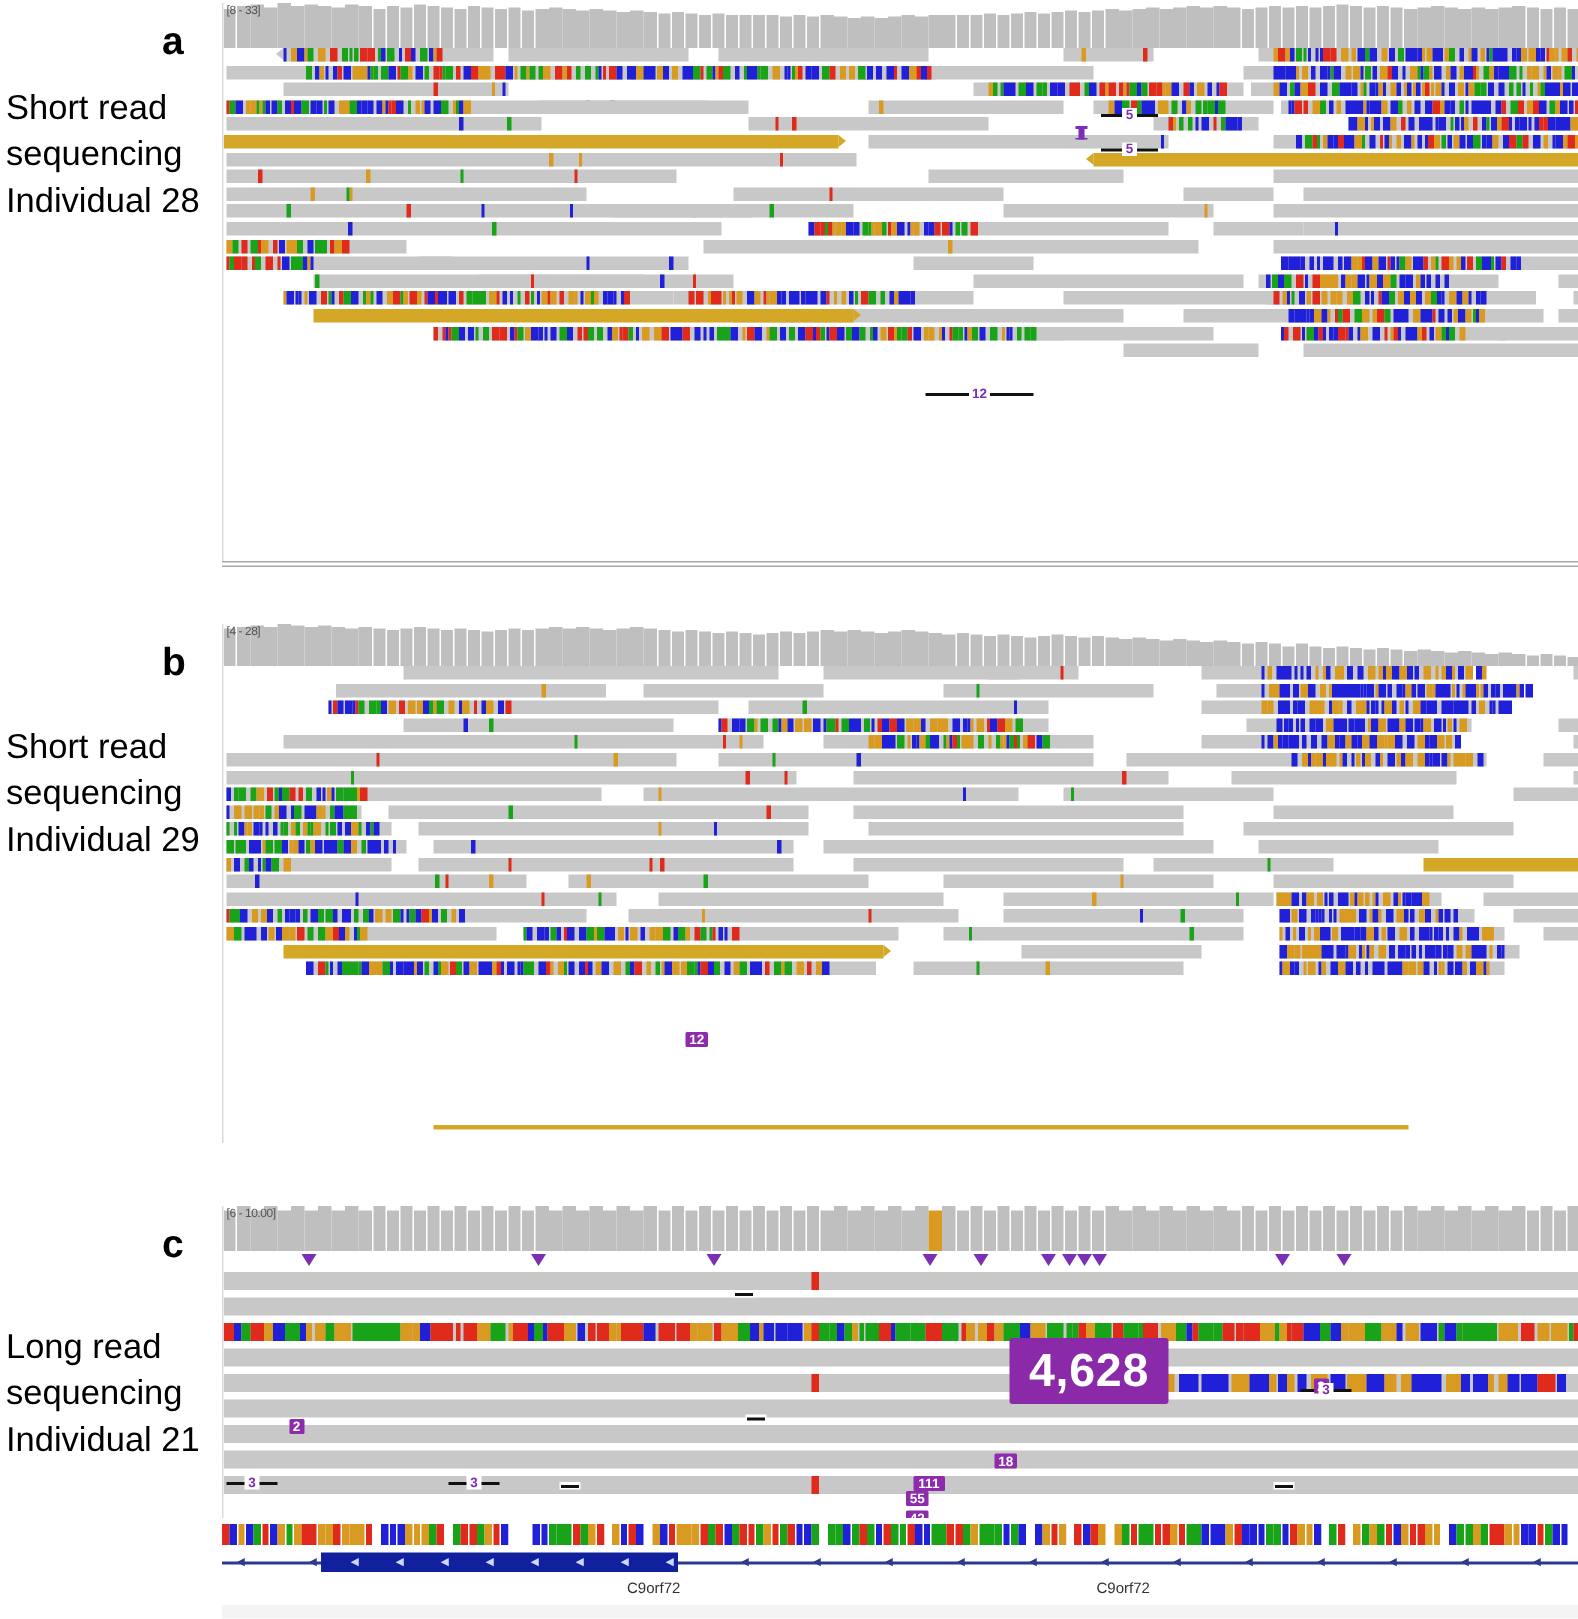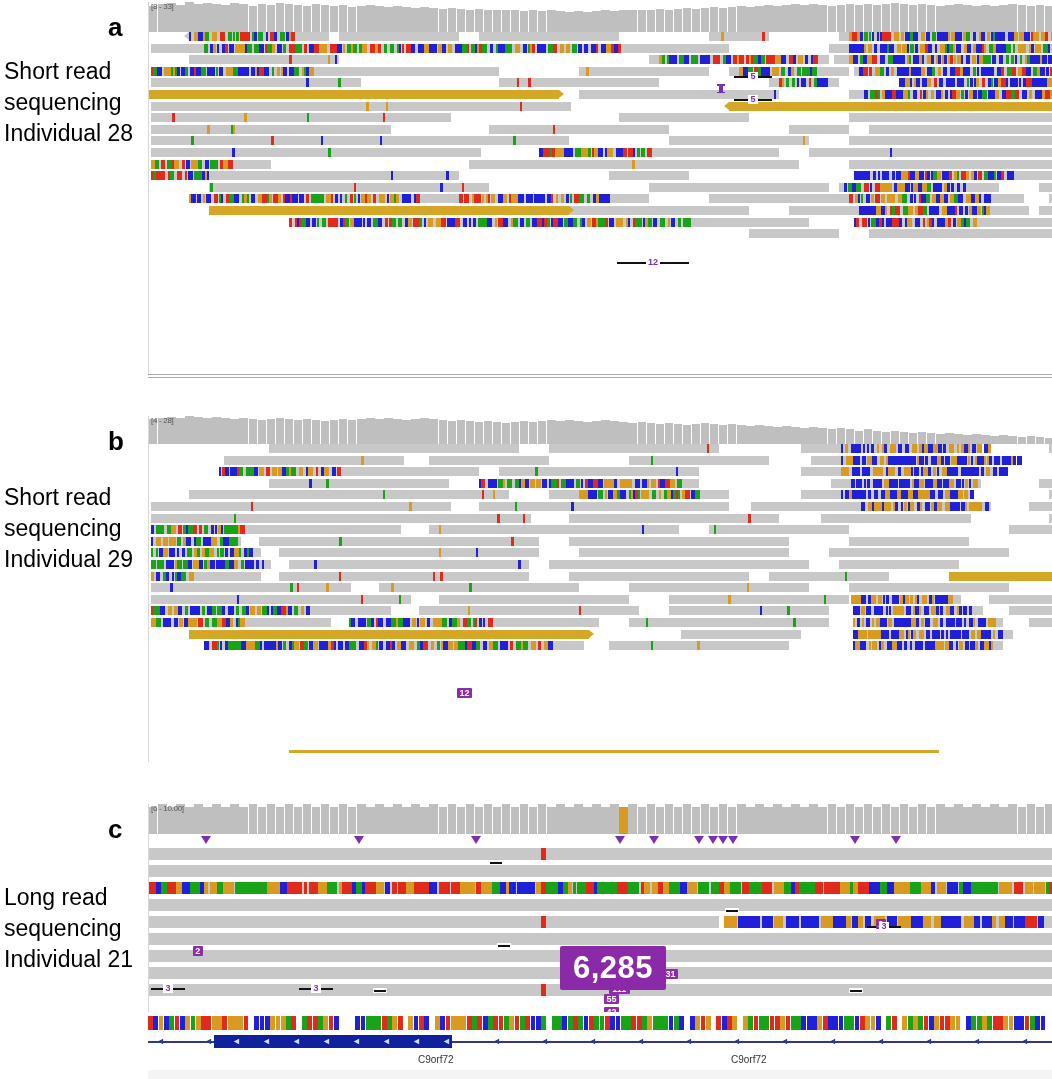--- a/index.html
+++ b/index.html
@@ -2621,25 +2621,25 @@
         <div class="delline" style="left: 150px; width: 34px; top: 150px;">
           <div class="bar"></div>
           <div class="num">3</div>
         </div>
         <div class="delline" style="left: 718px; width: 34px; top: 88px;">
           <div class="bar"></div>
           <div class="num">3</div>
         </div>
         <div class="insbox" style="left: 727px; top: 85px; height: 10px; line-height: 10px; min-width: 7.5px;">2</div>
         <div class="insbox" style="left: 44px; top: 112px; height: 10px; line-height: 10px; min-width: 7.5px;">2</div>
-        <div class="insbox" style="left: 514px; top: 135px; height: 10px; line-height: 10px; min-width: 13px;">31</div>
+        <div class="insbox" style="left: 514px; top: 135px; height: 10px; line-height: 10px; min-width: 13px;">18</div>
         <div class="insbox" style="left: 460px; top: 150px; height: 10px; line-height: 10px; min-width: 18.5px;">111</div>
         <div class="insbox" style="left: 455px; top: 160px; height: 10px; line-height: 10px; min-width: 13px;">55</div>
         <div class="insbox" style="left: 455px; top: 173px; height: 10px; line-height: 10px; min-width: 13px;">42</div>
-        <div class="bigbox" style="left: 411px; top: 112px; width: 106px; height: 44px;">6,285</div>
+        <div class="bigbox" style="left: 524px; top: 58px; width: 106px; height: 44px;">4,628</div>
       </div>
   </div>
 
   <div class="seqtrack" id="seqtrack" style="top:214px;">
       <i class="nT"></i>
       <i class="nC"></i>
       <i class="nG"></i>
       <i class="nC"></i>
       <i class="nA"></i>
       <i class="nT"></i>

